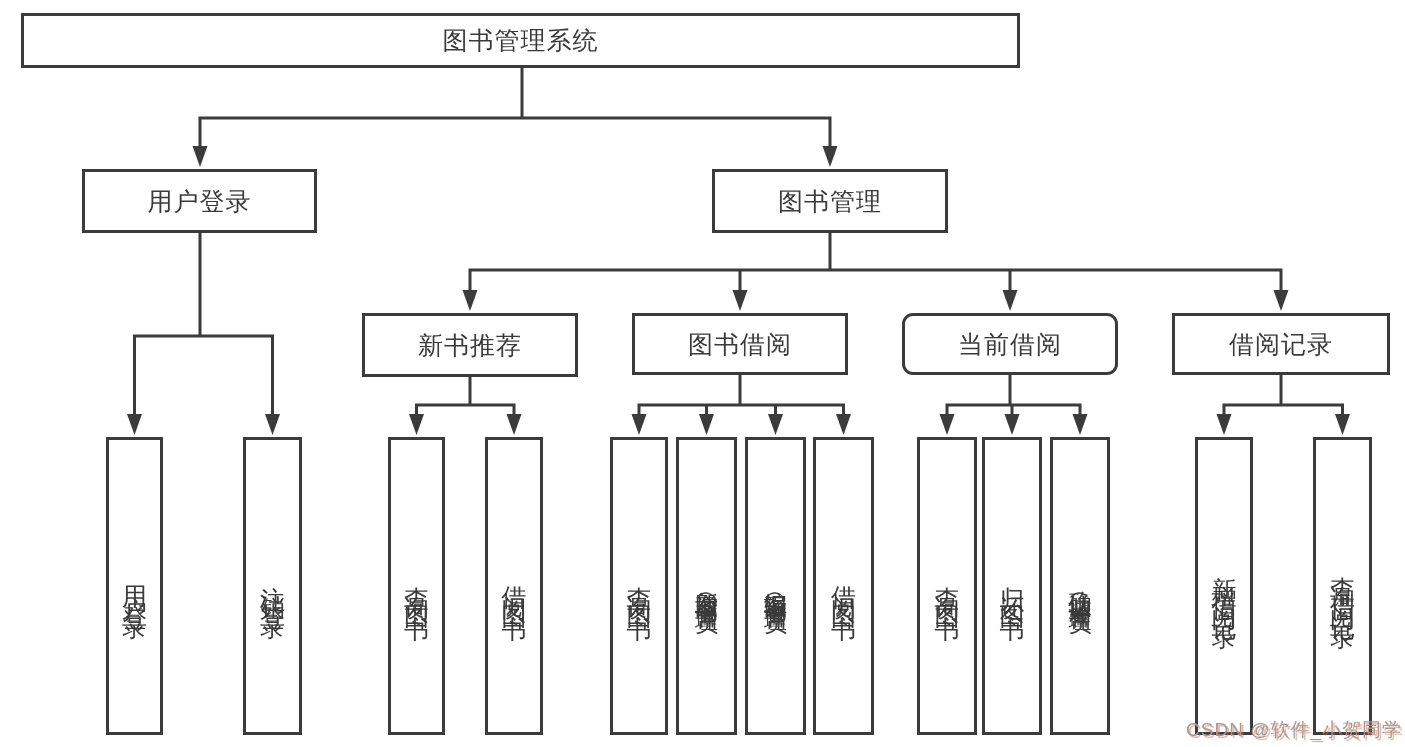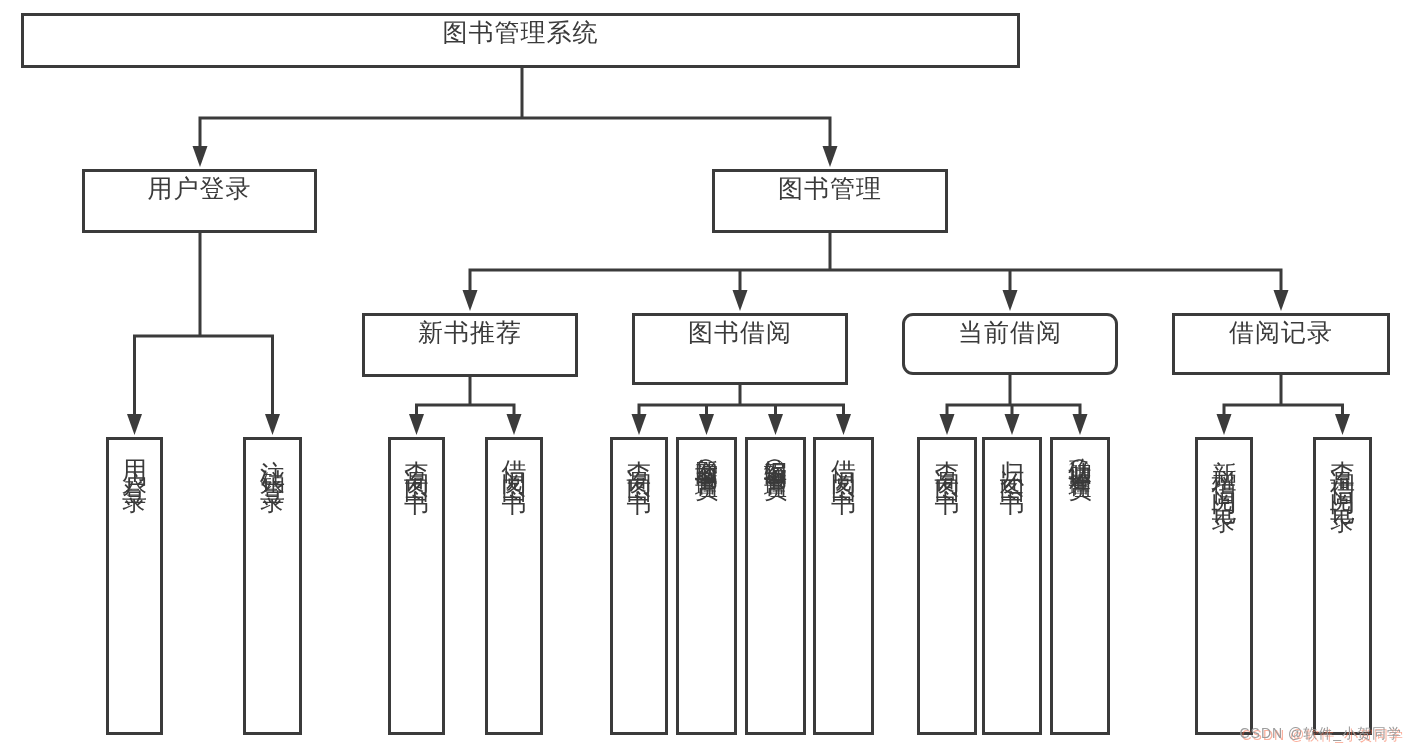--- a/index.html
+++ b/index.html
@@ -17,41 +17,42 @@
     left: 0; top: 0;
     width: 1405px; height: 747px;
     z-index: 1;
   }
   .node, .leaf {
     position: absolute;
     border: 3px solid #3b3b3b;
     background: #ffffff;
     color: #3a3a3a;
     display: flex;
+    align-items: center;
     justify-content: center;
     z-index: 2;
   }
   .node { font-size: 25px; letter-spacing: 1px; }
   .leaf span {
     writing-mode: vertical-rl;
     text-orientation: mixed;
     font-size: 25px;
     letter-spacing: 10px;
     line-height: 1;
     white-space: nowrap;
   }
   .leaf.small span { font-size: 23px; letter-spacing: 3px; }
   
   .n-root  { left: 21px;  top: 13px;  width: 999px; height: 55px; }
   
   .n-l2a   { left: 82px;  top: 169px; width: 235px; height: 64px; }
   .n-l2b   { left: 712px; top: 169px; width: 236px; height: 64px; }
   
   .n-l3a   { left: 362px;  top: 313px; width: 216px; height: 64px; }
-  .n-l3b   { left: 632px;  top: 313px; width: 216px; height: 72px; }
+  .n-l3b   { left: 632px;  top: 313px; width: 216px; height: 62px; }
   .n-l3c   { left: 902px;  top: 313px; width: 216px; height: 62px; border-radius: 11px; }
   .n-l3d   { left: 1172px; top: 313px; width: 218px; height: 62px; }
   
   .leaf { top: 437px; height: 298px; }
   .lf0  { left: 106px;  width: 57px; }
   .lf1  { left: 243px;  width: 59px; }
   .lf2  { left: 388px;  width: 57px; }
   .lf3  { left: 485px;  width: 58px; }
   .lf4  { left: 610px;  width: 58px; }
   .lf5  { left: 676px;  width: 61px; }
@@ -59,21 +60,21 @@
   .lf7  { left: 813px;  width: 61px; }
   .lf8  { left: 917px;  width: 60px; }
   .lf9  { left: 982px;  width: 60px; }
   .lf10 { left: 1050px; width: 60px; }
   .lf11 { left: 1195px; width: 58px; }
   .lf12 { left: 1313px; width: 59px; }
   .watermark {
     position: absolute;
     right: 3px;
     bottom: 4px;
-    font-size: 14px;
+    font-size: 19px;
     color: #9c9c9c;
     text-shadow: 2px 2px 0 rgba(247, 98, 60, 0.5);
     z-index: 3;
     letter-spacing: 1px;
   }
 </style>
 </head>
 <body>
 
 <div class="canvas">

